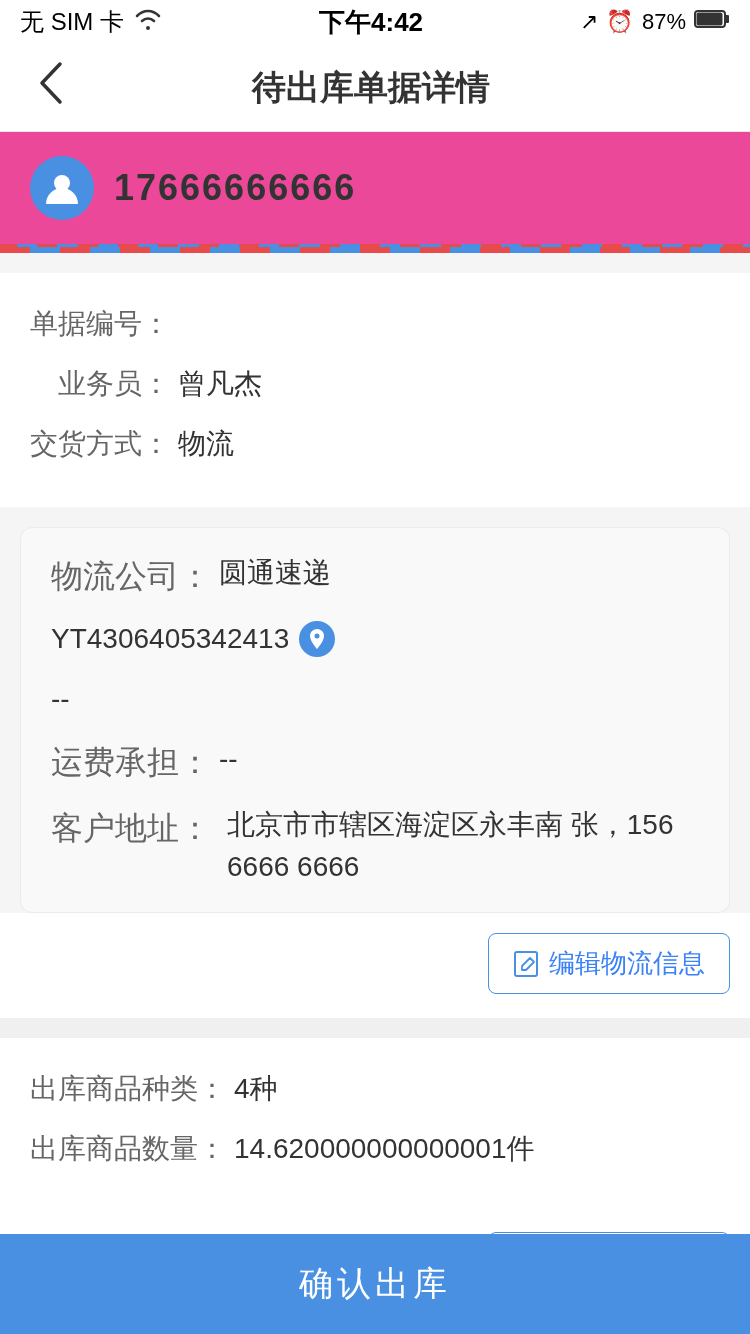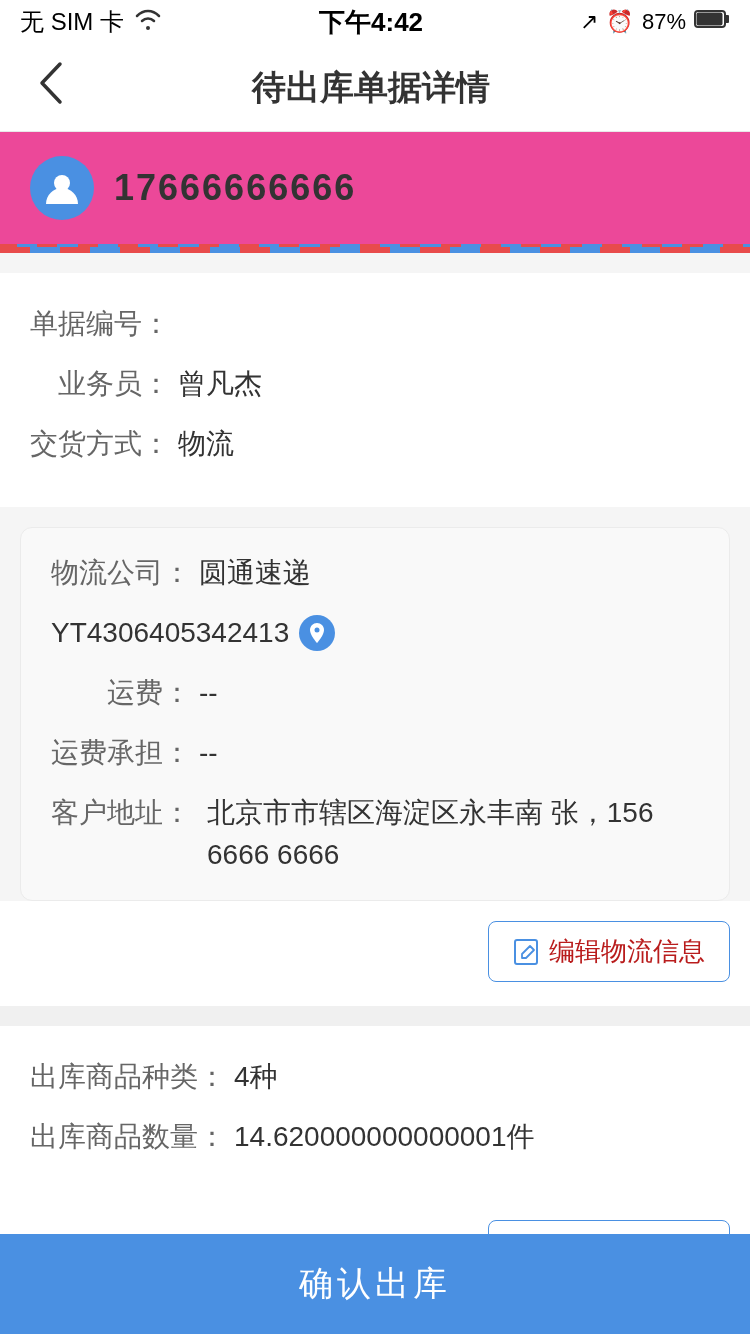--- a/index.html
+++ b/index.html
@@ -131,21 +131,21 @@
     }
     .logistics-row {
       display: flex;
       align-items: flex-start;
       margin-bottom: 18px;
       line-height: 1.5;
     }
     .logistics-row:last-child { margin-bottom: 0; gap: 8px; }
     .logistics-label {
       color: #666;
-      font-size: 28px;
+      font-size: 32px;
       min-width: 140px;
       text-align: right;
       margin-right: 8px;
       white-space: nowrap;
     }
     .logistics-value {
       color: #333;
       font-size: 28px;
       flex: 1;
       display: flex;
@@ -168,21 +168,21 @@
     .edit-btn {
       display: flex;
       justify-content: flex-end;
       padding: 20px 20px 24px;
       background: #fff;
     }
     .btn-edit-logistics {
       border: 1px solid #4a90e2;
       border-radius: 8px;
       padding: 12px 24px;
-      color: #b91c1c;
+      color: #3b82f6;
       font-size: 26px;
       background: #fff;
       display: flex;
       align-items: center;
       gap: 8px;
       cursor: pointer;
     }
 
     
     .gray-sep {
@@ -318,21 +318,20 @@
       <span>YT43064053424​13</span>
       <span class="location-icon">
         <svg width="20" height="22" viewBox="0 0 20 22" fill="none">
           <path d="M10 1C6.13 1 3 4.13 3 8c0 5.25 7 13 7 13s7-7.75 7-13c0-3.87-3.13-7-7-7z" fill="white"></path>
           <circle cx="10" cy="8" r="2.5" fill="#4a90e2"></circle>
         </svg>
       </span>
     </span>
   </div>
   <div class="logistics-row">
-    <span class="logistics-label">运费：</span>
     <span class="logistics-value">--</span>
   </div>
   <div class="logistics-row">
     <span class="logistics-label">运费承担：</span>
     <span class="logistics-value">--</span>
   </div>
   <div class="logistics-row">
     <span class="logistics-label">客户地址：</span>
     <span class="logistics-value">北京市市辖区海淀区永丰南  张，156 6666 6666</span>
   </div>

